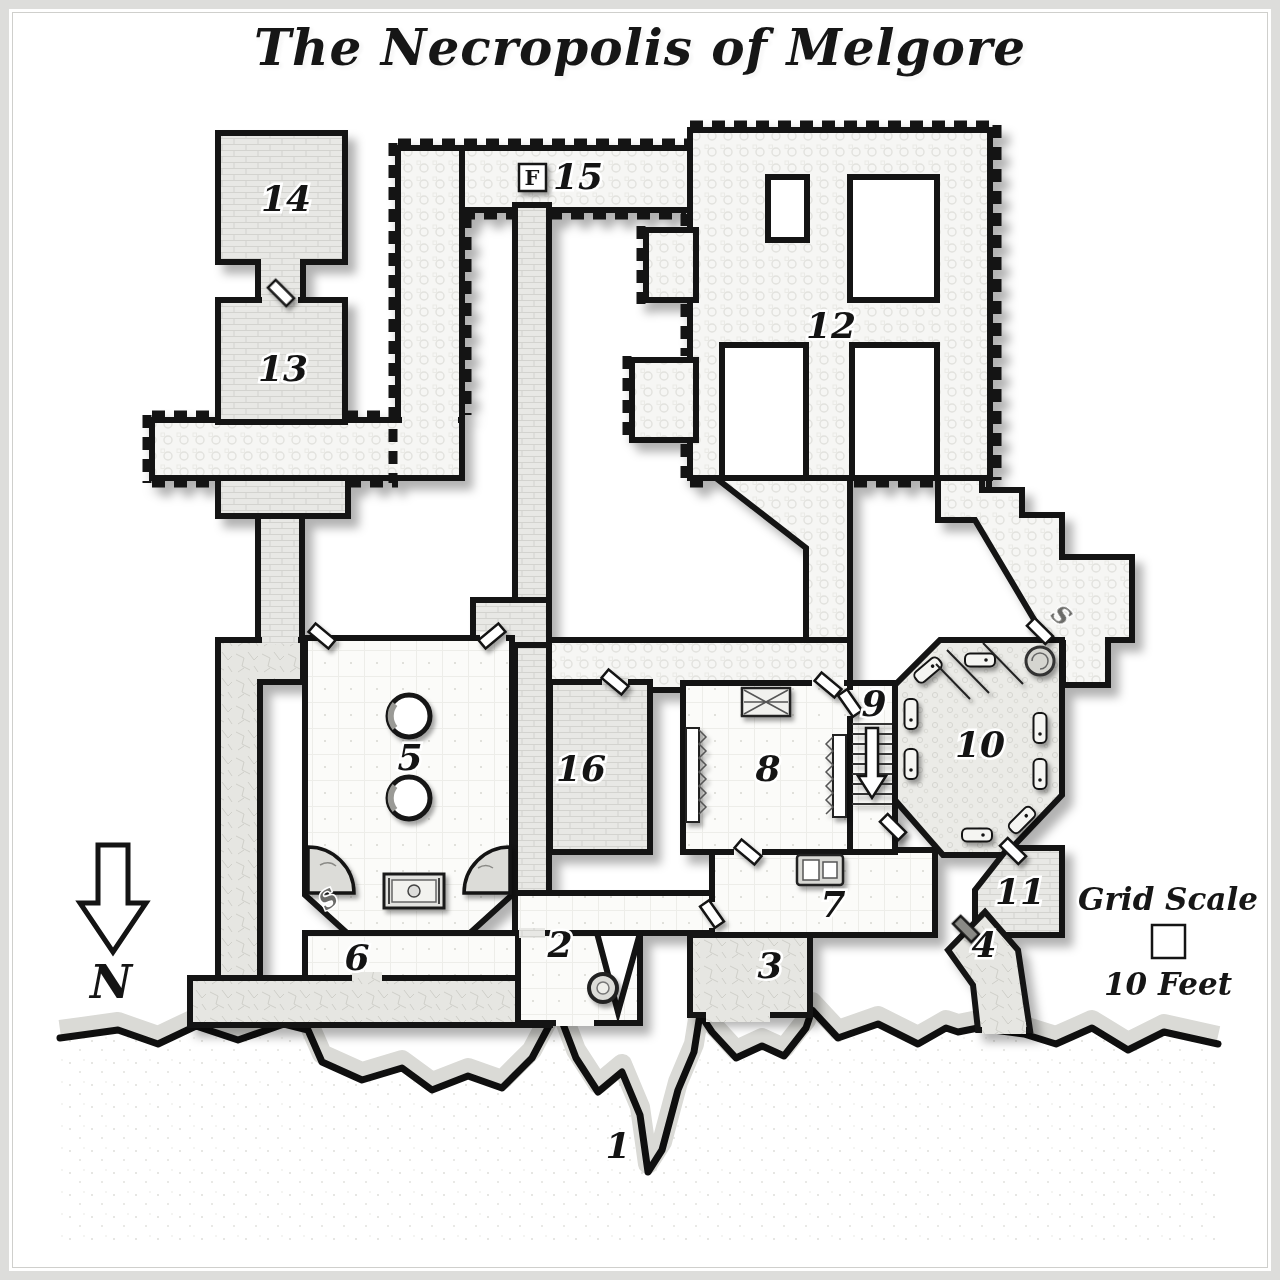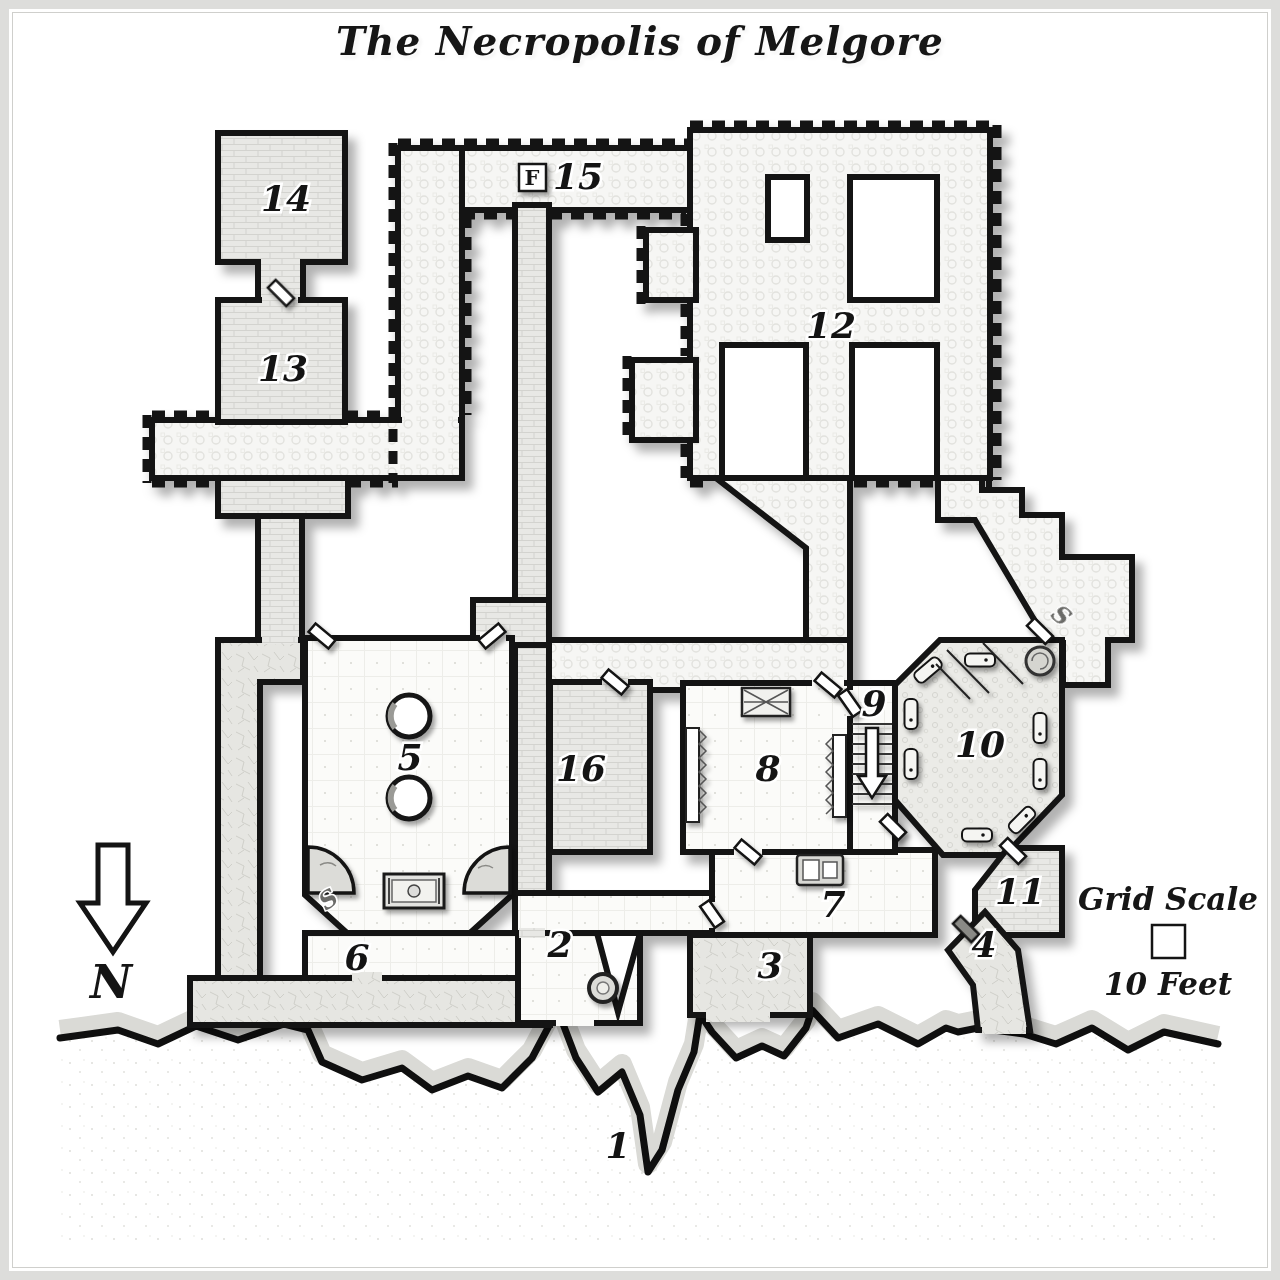--- a/index.html
+++ b/index.html
@@ -2,21 +2,21 @@
 <html><head>
 <meta charset="utf-8">
 <style>
   html,body{margin:0;padding:0;background:#ffffff;}
   body{width:1280px;height:1280px;position:relative;overflow:hidden;
        font-family:"DejaVu Serif", serif;}
   .frame{position:absolute;inset:0;border:9px solid #dddddb;box-sizing:border-box;}
   .frame-inner{position:absolute;inset:12px;border:1px solid #cfcfcc;}
   h1.map-title{
     position:absolute;top:18px;left:0;right:0;margin:0;text-align:center;
-    font-size:39px;font-style:italic;font-weight:700;color:#161616;letter-spacing:1px;
+    font-size:50px;font-style:italic;font-weight:700;color:#161616;letter-spacing:1px;
     text-shadow:0 0 3px #fff,0 0 6px #fff,0 0 10px #fff,2px 2px 4px #e9e9e9;z-index:5;}
   svg.map{position:absolute;left:0;top:0;z-index:2;}
   .walls{filter:drop-shadow(8px 9px 5px rgba(0,0,0,0.30));}
   .furn{filter:drop-shadow(3px 4px 2px rgba(0,0,0,0.35));}
   text.room-num{font-family:"DejaVu Serif",serif;font-style:italic;font-weight:600;
     font-size:36px;fill:#141414;text-anchor:middle;paint-order:stroke;stroke:#ffffff;stroke-width:5px;}
   text.small-mark{font-family:"DejaVu Serif",serif;font-style:italic;font-weight:600;
     font-size:24px;fill:#6b6b68;text-anchor:middle;paint-order:stroke;stroke:#ffffff;stroke-width:3px;}
   text.legend-txt{font-family:"DejaVu Serif",serif;font-style:italic;font-weight:700;
     font-size:31px;fill:#161616;text-anchor:middle;paint-order:stroke;stroke:#ffffff;stroke-width:5px;}

